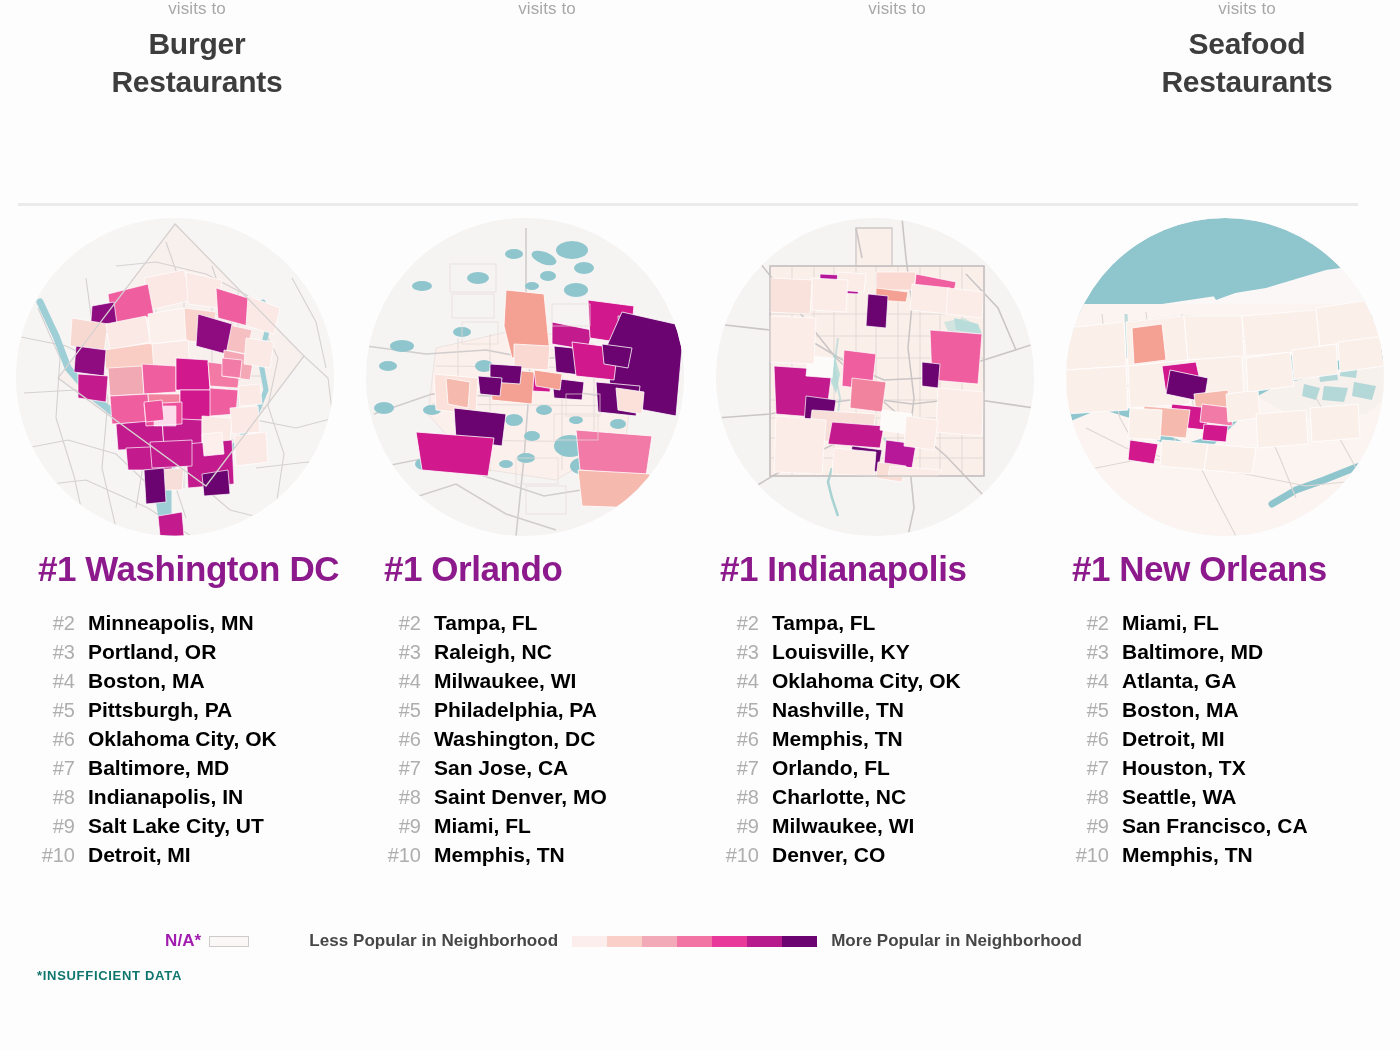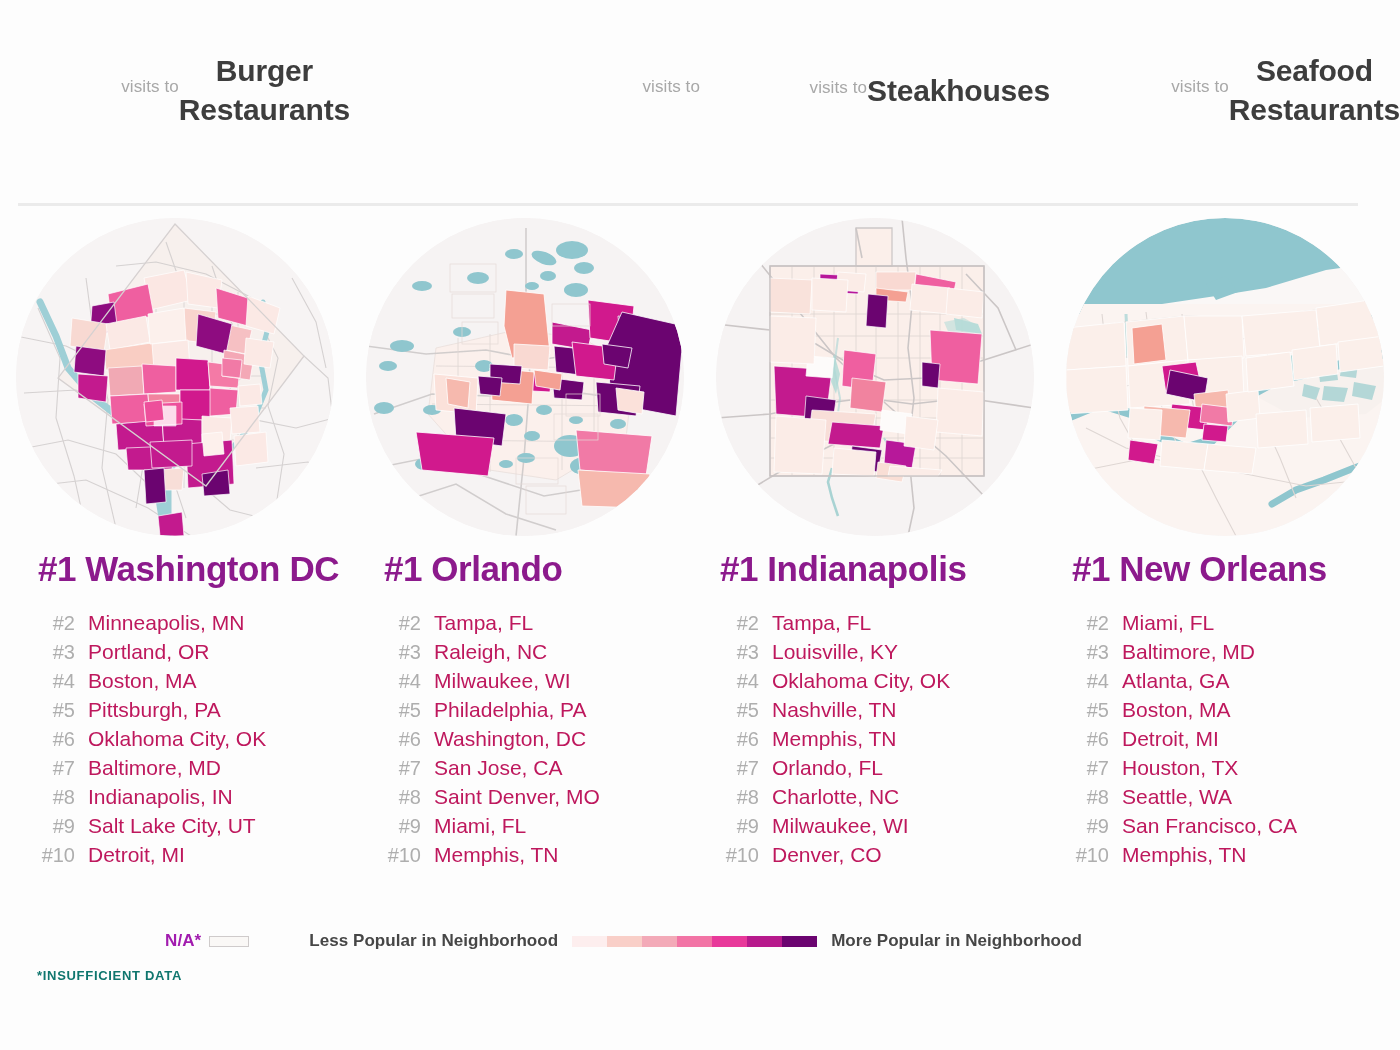--- a/index.html
+++ b/index.html
@@ -27,25 +27,25 @@
     position: absolute;
     top: 0;
     left: 0;
     width: 1400px;
     height: 195px;
     display: flex;
   }
   .col-head {
     width: 350px;
     display: flex;
-    flex-direction: row;
+    flex-direction: column;
     align-items: center;
-    justify-content: flex-end;
     padding-bottom: 14px;
     box-sizing: border-box;
+    margin-left: 44px;
   }
   .col-head.low { padding-bottom: 12px; }
   .kicker {
     font-size: 17px;
     color: #a8a8a8;
     font-weight: 400;
     letter-spacing: 0.1px;
     margin-bottom: 6px;
     line-height: 1.1;
   }
@@ -130,22 +130,22 @@
     width: 52px;
     text-align: right;
     color: #aeaeae;
     font-weight: 400;
     font-size: 20px;
     padding-right: 13px;
     box-sizing: border-box;
     flex: none;
   }
   .rk-city {
-    color: #be185d;
-    font-weight: 400;
+    color: #000000;
+    font-weight: 700;
     white-space: nowrap;
   }
 
   
   .c0 { padding-left: 36px; }
   .c1 { padding-left: 32px; }
   .c2 { padding-left: 20px; }
   .c3 { padding-left: 20px; }
   .c0 .rank-one { margin-left: 2px; }
   .c1 .rank-one { margin-left: 2px; }
@@ -226,23 +226,20 @@
         <div>Restaurants</div>
       </div>
     </div>
 
     <div class="col-head">
       <div class="kicker">visits to</div>
     </div>
 
     <div class="col-head low">
       <div class="kicker">visits to</div>
-      <div class="cat-title">
-        <div>Steakhouses</div>
-      </div>
     </div>
 
     <div class="col-head">
       <div class="kicker">visits to</div>
       <div class="cat-title">
         <div>Seafood</div>
         <div>Restaurants</div>
       </div>
     </div>
   </div>

